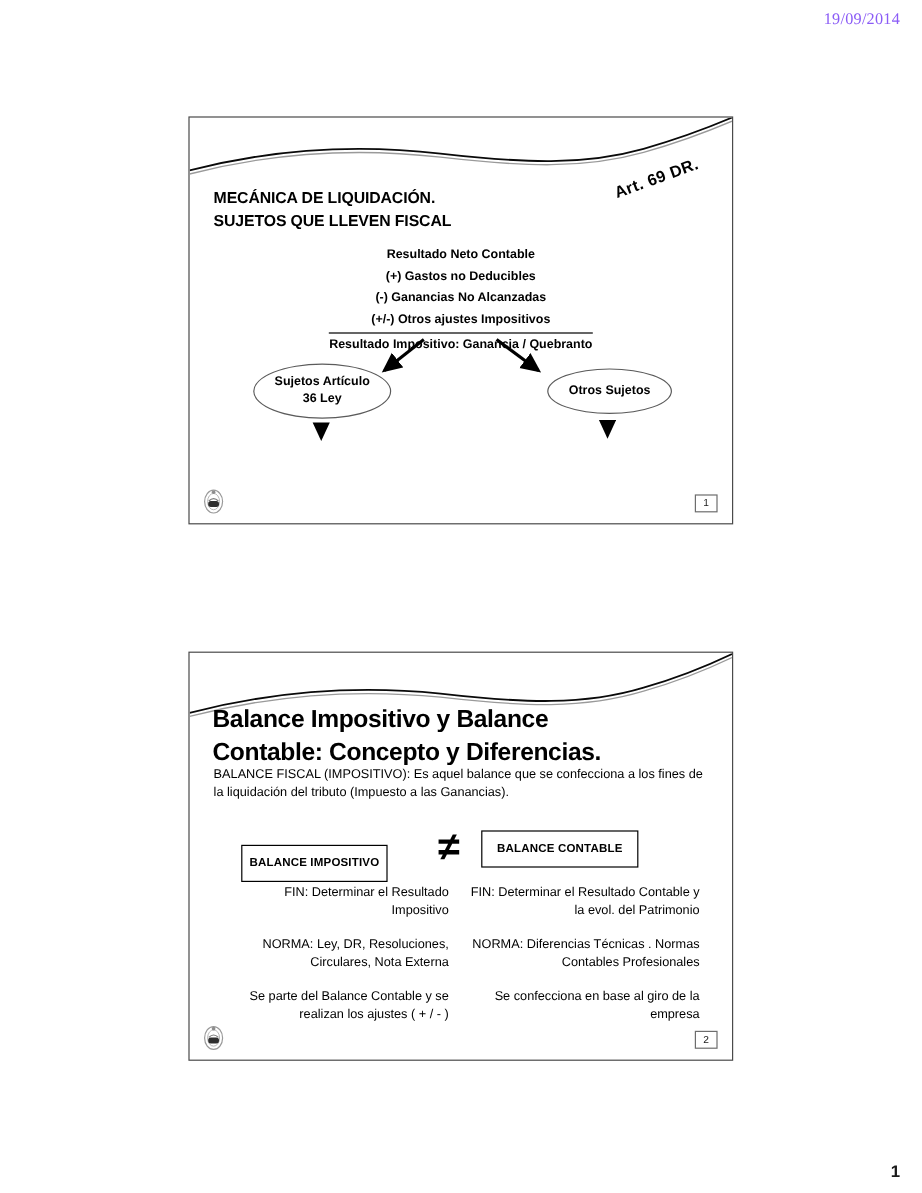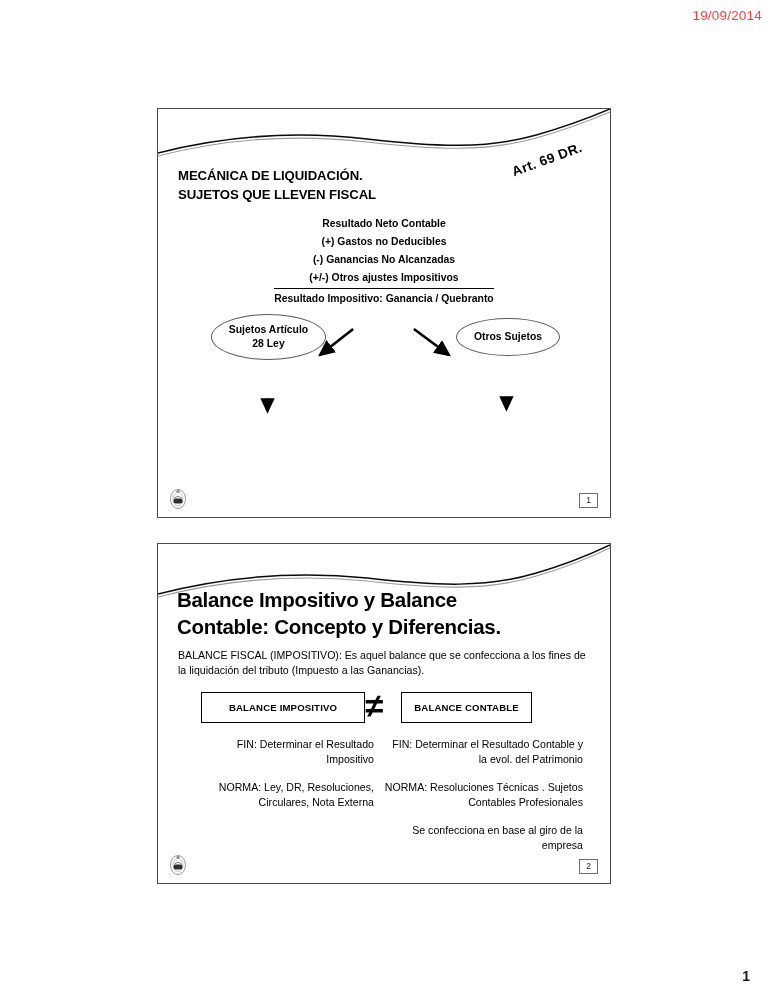--- a/index.html
+++ b/index.html
@@ -14,45 +14,46 @@
     position: relative;
     font-family: "Liberation Sans", sans-serif;
     color: #000000;
     overflow: hidden;
   }
 
   
   .page-date {
     position: absolute;
     top: 8px;
-    right: 6px;
+    right: 18px;
     font-size: 13.5px;
-    color: #ef4444;
+    color: #8b5cf6;
     letter-spacing: 0.2px;
+    font-family: Liberation Serif, serif;
   }
   .page-number {
     position: absolute;
     right: 18px;
     bottom: 10px;
     font-size: 14px;
     font-weight: bold;
     color: #1a1a1a;
   }
 
   
   .slide {
     position: absolute;
     left: 157px;
     width: 454px;
     background: #ffffff;
     border: 1.4px solid #4a4a4a;
     box-sizing: border-box;
     overflow: hidden;
   }
-  #slide-1 { top: 108px; height: 410px; }
+  #slide-1 { top: 97px; height: 340px; }
   #slide-2 { top: 543px; height: 341px; }
 
   
   .swoosh {
     position: absolute;
     left: 0;
     top: 0;
     width: 100%;
     height: 62px;
     pointer-events: none;
@@ -155,39 +156,39 @@
     top: 42px;
     width: 420px;
     font-size: 20.5px;
     font-weight: bold;
     line-height: 1.33;
     letter-spacing: -0.3px;
   }
   .s2-intro {
     position: absolute;
     left: 20px;
-    top: 104px;
+    top: 94px;
     width: 412px;
     font-size: 10.6px;
     line-height: 1.42;
   }
   .cmp-box {
     position: absolute;
     border: 1.6px solid #000;
     box-sizing: border-box;
     display: flex;
     align-items: center;
     justify-content: center;
     font-size: 9.6px;
     font-weight: bold;
     letter-spacing: 0.15px;
     background: #fff;
     height: 31px;
   }
-  #box-impositivo { left: 43px;  top: 148px; width: 164px; }
+  #box-impositivo { left: 43px;  top: 160px; width: 122px; }
   #box-contable   { left: 243px; top: 148px; width: 131px; }
   .neq-symbol {
     position: absolute;
     left: 196px;
     top: 140px;
     width: 40px;
     text-align: center;
     font-size: 33px;
     font-weight: bold;
     line-height: 44px;
@@ -241,21 +242,21 @@
     </defs>
     <line x1="196" y1="186" x2="163" y2="212" stroke="#000" stroke-width="2.6" marker-end="url(#ah)"></line>
     <line x1="257" y1="186" x2="292" y2="212" stroke="#000" stroke-width="2.6" marker-end="url(#ah)"></line>
     <line x1="110" y1="256" x2="110" y2="268" stroke="#000" stroke-width="2.4" marker-end="url(#ahd)"></line>
     <line x1="350" y1="254" x2="350" y2="266" stroke="#000" stroke-width="2.4" marker-end="url(#ahd)"></line>
   </svg>
 
   <div class="ellipse" id="ellipse-left">
     <div>
       <span>Sujetos Artículo</span><br>
-      <span>28 Ley</span>
+      <span>36 Ley</span>
     </div>
   </div>
 
   <div class="ellipse" id="ellipse-right">
     <span>Otros Sujetos</span>
   </div>
 
 
 
   <svg class="crest" viewBox="0 0 20 23">
@@ -289,25 +290,26 @@
 
   <div class="neq-symbol">≠</div>
 
   <div class="cmp-box" id="box-contable">
     <span>BALANCE CONTABLE</span>
   </div>
 
   <div class="cmp-col" id="col-left">
     <p>FIN: Determinar el Resultado Impositivo</p>
     <p>NORMA: Ley, DR, Resoluciones, Circulares, Nota Externa</p>
+    <p>Se parte del Balance Contable y se realizan los ajustes ( + / - )</p>
   </div>
 
   <div class="cmp-col" id="col-right">
     <p>FIN: Determinar el Resultado Contable y la evol. del Patrimonio</p>
-    <p>NORMA: Resoluciones Técnicas . Sujetos Contables Profesionales</p>
+    <p>NORMA: Diferencias Técnicas . Normas Contables Profesionales</p>
     <p>Se confecciona en base al giro de la empresa</p>
   </div>
 
   <svg class="crest" viewBox="0 0 20 23">
     <ellipse cx="10" cy="11" rx="7.5" ry="9.5" fill="none" stroke="#9a9a9a" stroke-width="1"></ellipse>
     <ellipse cx="10" cy="11" rx="5" ry="6.8" fill="none" stroke="#b4b4b4" stroke-width="0.8"></ellipse>
     <rect x="5.5" y="10.5" width="9" height="5" rx="2.2" fill="#2e2e2e"></rect>
     <path d="M6 10.5 Q10 6.5 14 10.5" fill="none" stroke="#7d7d7d" stroke-width="1"></path>
     <circle cx="10" cy="3.2" r="1.5" fill="#8d8d8d"></circle>
   </svg>

